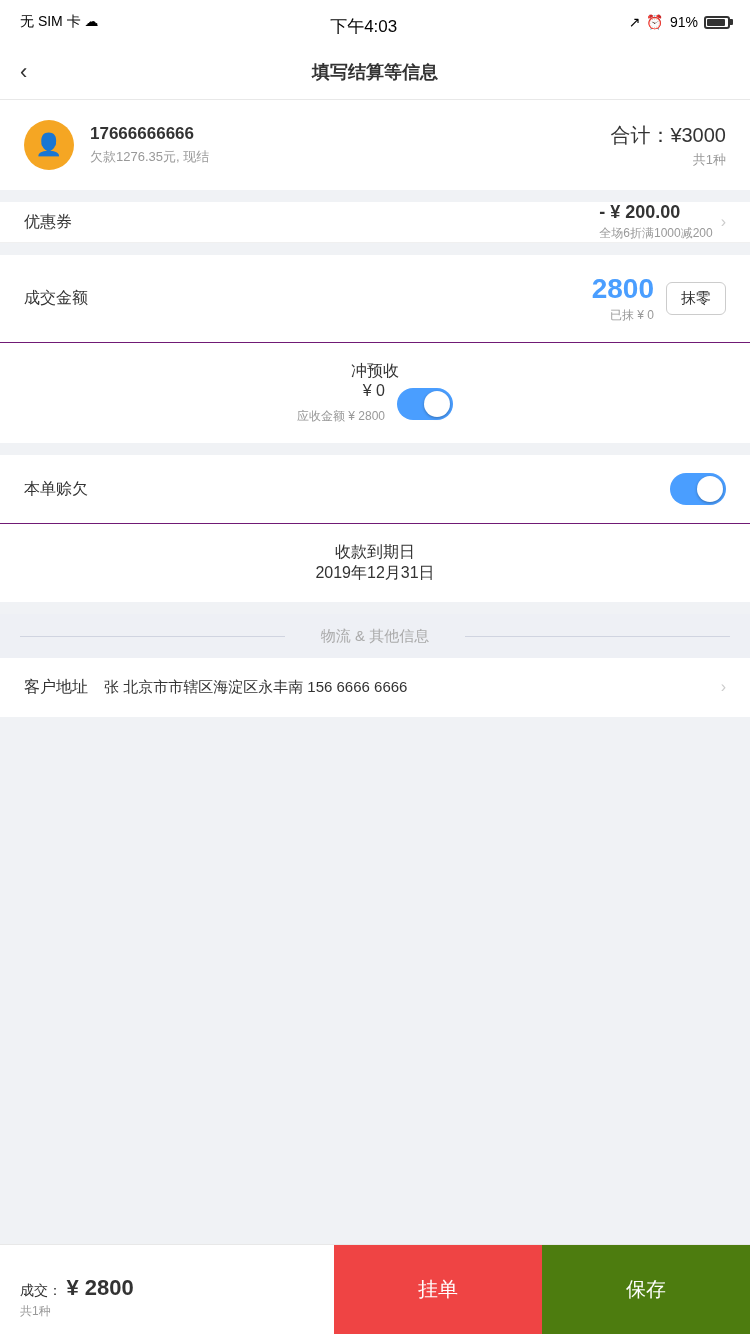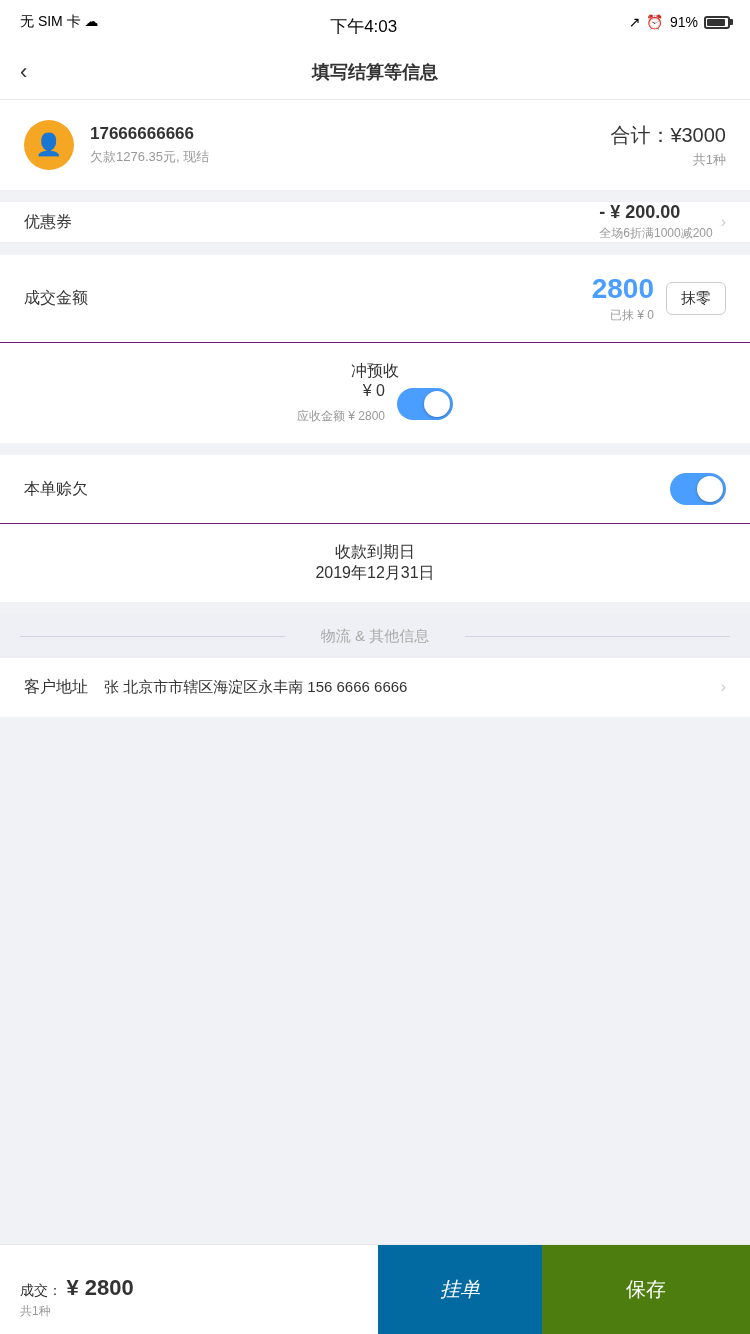--- a/index.html
+++ b/index.html
@@ -204,28 +204,28 @@
       flex: 1;
       padding: 14px 20px;
       display: flex;
       flex-direction: column;
       justify-content: flex-end;
     }
     .bottom-summary-top { font-size: 14px; color: #333; }
     .bottom-summary-amount { font-size: 22px; font-weight: 700; color: #333; }
     .bottom-summary-count { font-size: 12px; color: #999; margin-top: 2px; }
     .btn-hang {
-      width: 164px;
-      background: #0369a1;
+      width: 208px;
+      background: #ef4444;
       color: #fff;
       font-size: 20px;
       font-weight: 500;
       border: none;
       cursor: pointer;
-      display: flex; align-items: center; justify-content: center; font-style: italic;
+      display: flex; align-items: center; justify-content: center;
     }
     .btn-save {
       width: 208px;
       background: #4d7c0f;
       color: #fff;
       font-size: 20px;
       font-weight: 500;
       border: none;
       cursor: pointer;
       display: flex; align-items: center; justify-content: center;

